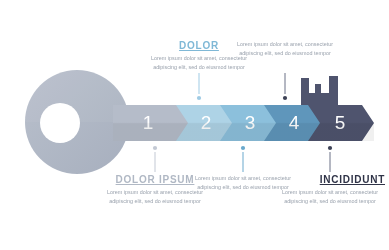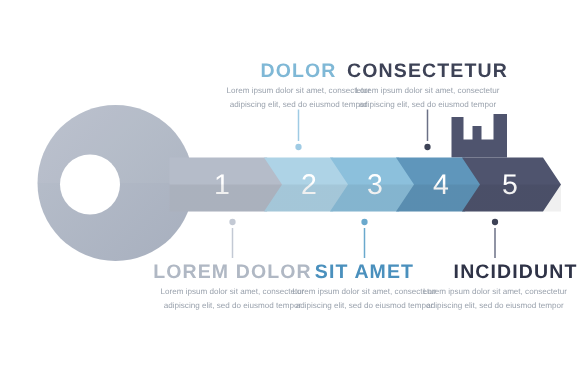--- a/index.html
+++ b/index.html
@@ -39,26 +39,27 @@
     font-weight: 400;
     text-anchor: middle;
     dominant-baseline: middle;
   }
   .txtblock {
     position: absolute;
     text-align: center;
   }
   .txt-title {
     font-family: "Liberation Sans", sans-serif;
-    font-size: 13px;
+    font-size: 10px;
     font-weight: bold;
     letter-spacing: 0.75px;
     margin: 0 0 3px 0;
     line-height: 1.1;
     white-space: nowrap;
+    text-decoration: underline;
   }
   .txt-body {
     font-family: "Liberation Sans", sans-serif;
     font-size: 5.4px;
     line-height: 1.62;
     color: #9aa2ad;
     margin: 0;
   }
   .t-grey   { color: #b0b8c4; }
   .t-lblue  { color: #7fb8d6; }
@@ -139,36 +140,34 @@
         <line x1="285" y1="73" x2="285" y2="94" stroke="#6b7086" stroke-width="1"></line>
         <circle cx="285" cy="98" r="2.1" fill="#3d4256"></circle>
       </g>
       <g>
         <line x1="330" y1="152" x2="330" y2="172" stroke="#6b7086" stroke-width="1"></line>
         <circle cx="330" cy="148" r="2.1" fill="#3d4256"></circle>
       </g>
     </svg>
 
     <div class="txtblock" style="left:100px; top:174px; width:110px;">
-      <div class="txt-title t-grey">LOREM DOLOR</div>
+      <div class="txt-title t-grey">DOLOR IPSUM</div>
       <div class="txt-body">Lorem ipsum dolor sit amet, consectetur adipiscing elit, sed do eiusmod tempor</div>
     </div>
 
     <div class="txtblock" style="left:144px; top:40px; width:110px;">
       <div class="txt-title t-lblue">DOLOR</div>
       <div class="txt-body">Lorem ipsum dolor sit amet, consectetur adipiscing elit, sed do eiusmod tempor</div>
     </div>
 
     <div class="txtblock" style="left:188px; top:174px; width:110px;">
-      <div class="txt-title t-blue">SIT AMET</div>
       <div class="txt-body">Lorem ipsum dolor sit amet, consectetur adipiscing elit, sed do eiusmod tempor</div>
     </div>
 
     <div class="txtblock" style="left:230px; top:40px; width:110px;">
-      <div class="txt-title t-dark">CONSECTETUR</div>
       <div class="txt-body">Lorem ipsum dolor sit amet, consectetur adipiscing elit, sed do eiusmod tempor</div>
     </div>
 
     <div class="txtblock" style="left:275px; top:174px; width:110px;">
       <div class="txt-title t-slate">INCIDIDUNT</div>
       <div class="txt-body">Lorem ipsum dolor sit amet, consectetur adipiscing elit, sed do eiusmod tempor</div>
     </div>
 
   </div>
 </div>

